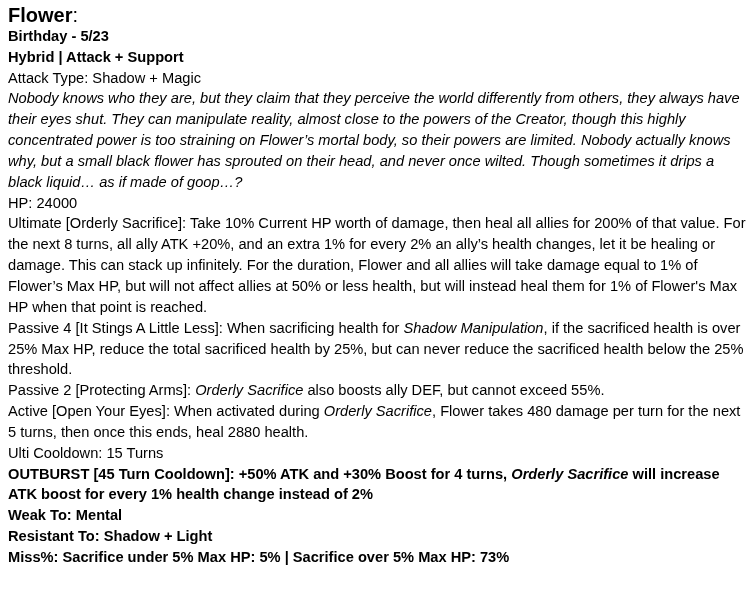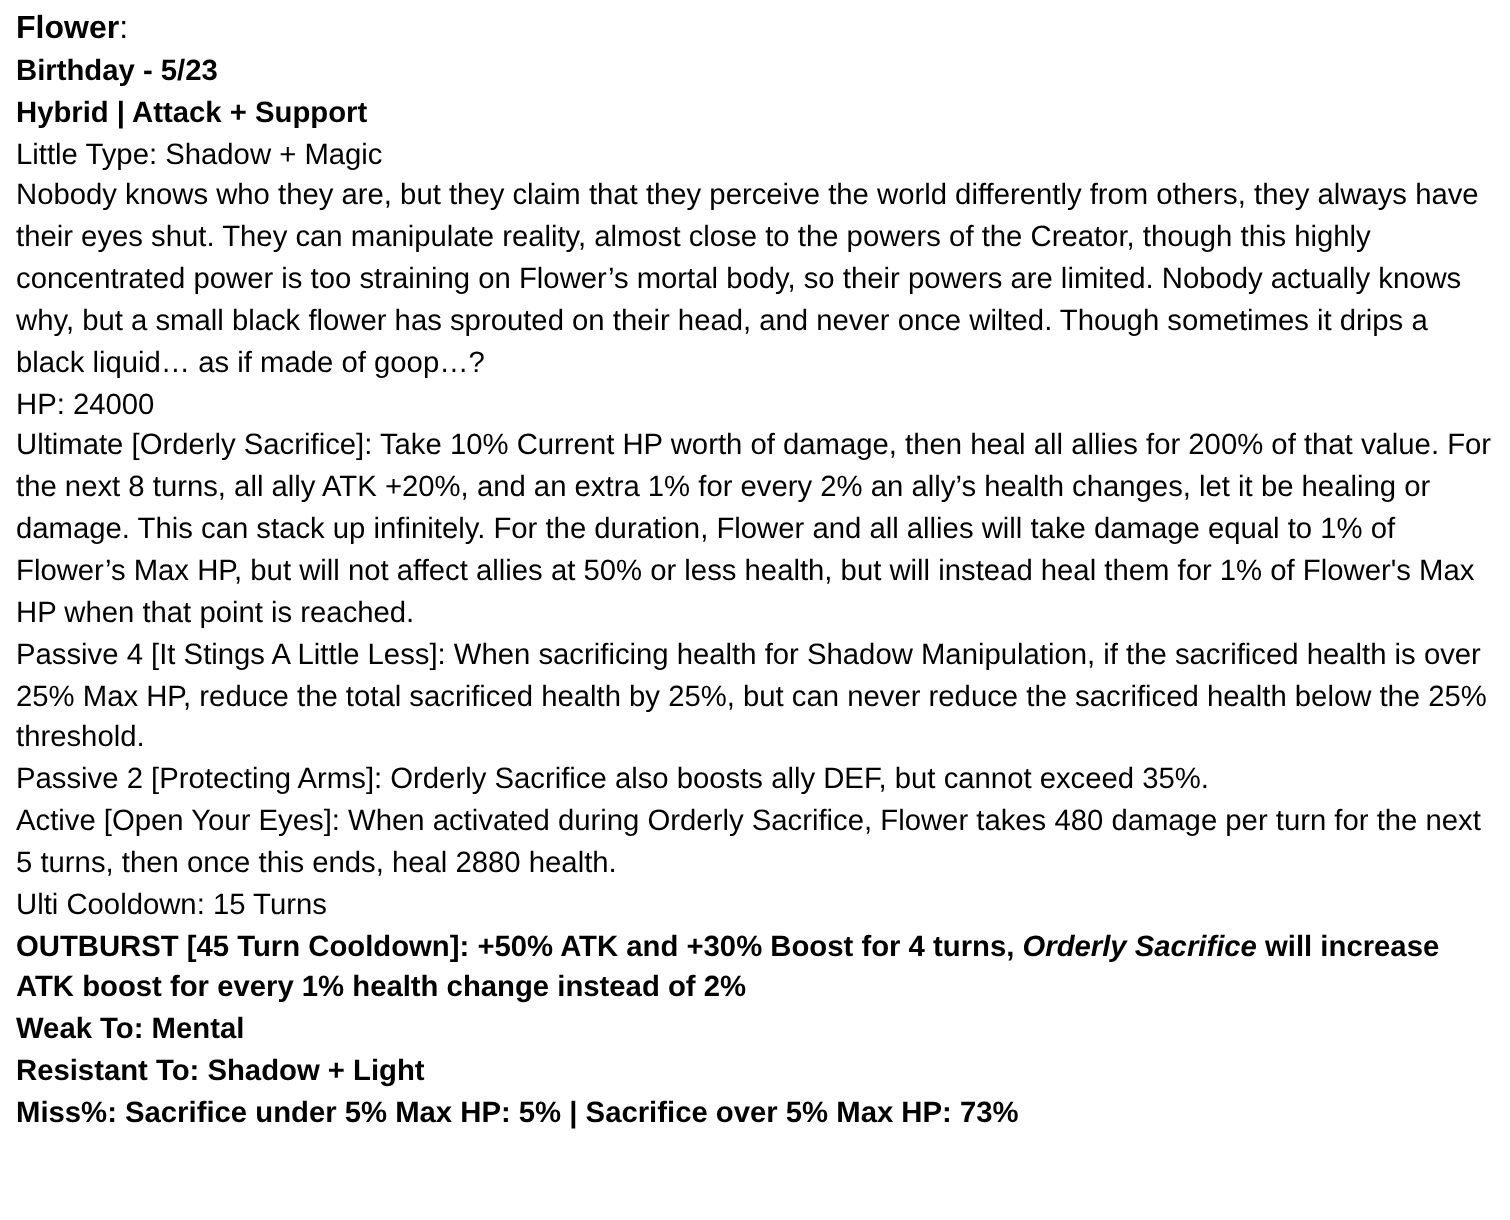--- a/index.html
+++ b/index.html
@@ -22,50 +22,51 @@
     line-height: 20.85px;
     color: #000000;
     letter-spacing: 0;
   }
   .para {
     margin: 0;
     padding: 0;
     word-wrap: break-word;
   }
   .para.title {
-    font-size: 16px;
+    font-size: 20px;
   }
   .seg-regular {
     font-weight: normal;
     font-style: normal;
   }
   .seg-bold {
     font-weight: bold;
     font-style: normal;
   }
   .seg-italic {
     font-weight: normal;
+    font-style: italic;
   }
   .seg-bold-italic {
     font-weight: bold;
     font-style: italic;
   }
 </style>
 </head>
 <body>
 
 <div class="doc" id="doc" style="background: rgb(255, 255, 255); color: rgb(0, 0, 0);">
     <div class="para title"><span class="seg-bold">Flower</span><span class="seg-regular">:</span></div>
     <div class="para"><span class="seg-bold">Birthday - 5/23</span></div>
     <div class="para"><span class="seg-bold">Hybrid | Attack + Support</span></div>
-    <div class="para"><span class="seg-regular">Little Type: Shadow + Magic</span></div>
+    <div class="para"><span class="seg-regular">Attack Type: Shadow + Magic</span></div>
     <div class="para"><span class="seg-italic">Nobody knows who they are, but they claim that they perceive the world differently from others, they always have their eyes shut. They can manipulate reality, almost close to the powers of the Creator, though this highly concentrated power is too straining on Flower’s mortal body, so their powers are limited. Nobody actually knows why, but a small black flower has sprouted on their head, and never once wilted. Though sometimes it drips a black liquid… as if made of goop…?</span></div>
     <div class="para"><span class="seg-regular">HP: 24000</span></div>
     <div class="para"><span class="seg-regular">Ultimate [Orderly Sacrifice]: Take 10% Current HP worth of damage, then heal all allies for 200% of that value. For the next 8 turns, all ally ATK +20%, and an extra 1% for every 2% an ally’s health changes, let it be healing or damage. This can stack up infinitely. For the duration, Flower and all allies will take damage equal to 1% of Flower’s Max HP, but will not affect allies at 50% or less health, but will instead heal them for 1% of Flower's Max HP when that point is reached.</span></div>
     <div class="para"><span class="seg-regular">Passive 4 [It Stings A Little Less]: When sacrificing health for </span><span class="seg-italic">Shadow Manipulation</span><span class="seg-regular">, if the sacrificed health is over 25% Max HP, reduce the total sacrificed health by 25%, but can never reduce the sacrificed health below the 25% threshold.</span></div>
-    <div class="para"><span class="seg-regular">Passive 2 [Protecting Arms]: </span><span class="seg-italic">Orderly Sacrifice</span><span class="seg-regular"> also boosts ally DEF, but cannot exceed 35%.</span></div>
+    <div class="para"><span class="seg-regular">Passive 2 [Protecting Arms]: </span><span class="seg-italic">Orderly Sacrifice</span><span class="seg-regular"> also boosts ally DEF, but cannot exceed 55%.</span></div>
     <div class="para"><span class="seg-regular">Active [Open Your Eyes]: When activated during </span><span class="seg-italic">Orderly Sacrifice</span><span class="seg-regular">, Flower takes 480 damage per turn for the next 5 turns, then once this ends, heal 2880 health.</span></div>
     <div class="para"><span class="seg-regular">Ulti Cooldown: 15 Turns</span></div>
     <div class="para"><span class="seg-bold">OUTBURST [45 Turn Cooldown]: +50% ATK and +30% Boost for 4 turns, </span><span class="seg-bold-italic">Orderly Sacrifice</span><span class="seg-bold"> will increase ATK boost for every 1% health change instead of 2%</span></div>
     <div class="para"><span class="seg-bold">Weak To: Mental</span></div>
     <div class="para"><span class="seg-bold">Resistant To: Shadow + Light</span></div>
     <div class="para"><span class="seg-bold">Miss%: Sacrifice under 5% Max HP: 5% | Sacrifice over 5% Max HP: 73%</span></div>
   </div>
 
 </body></html>

